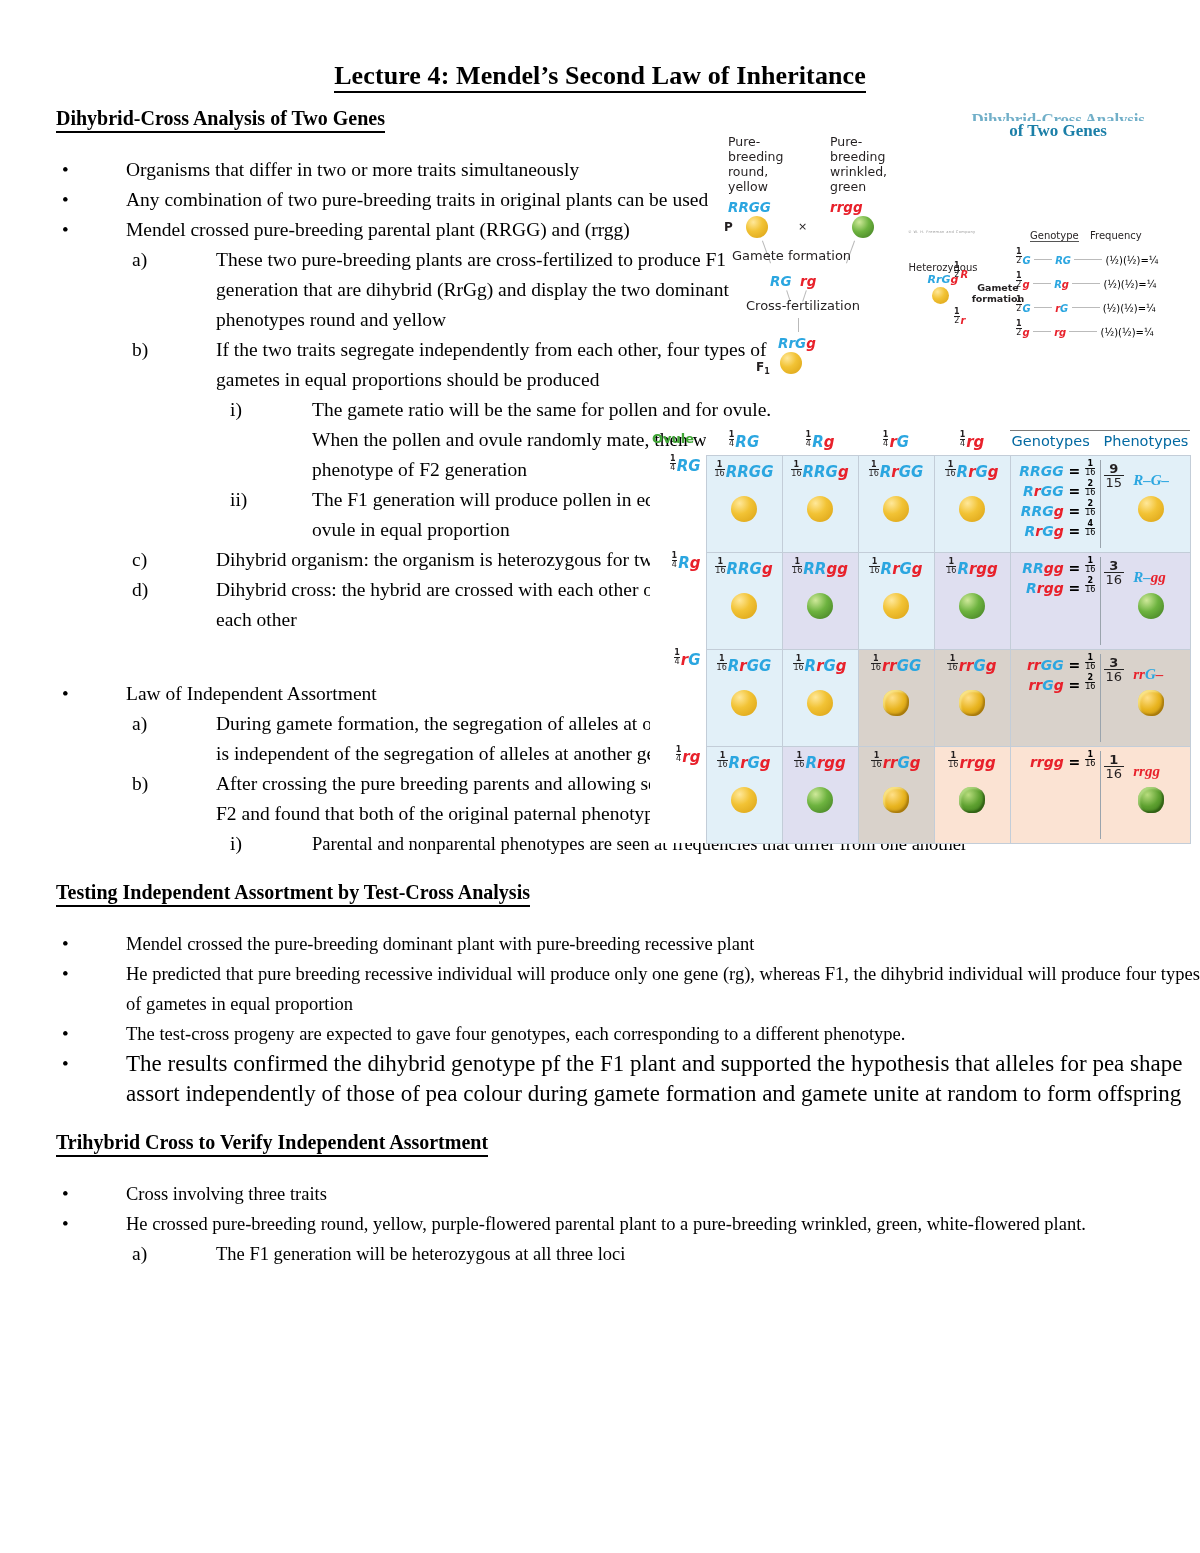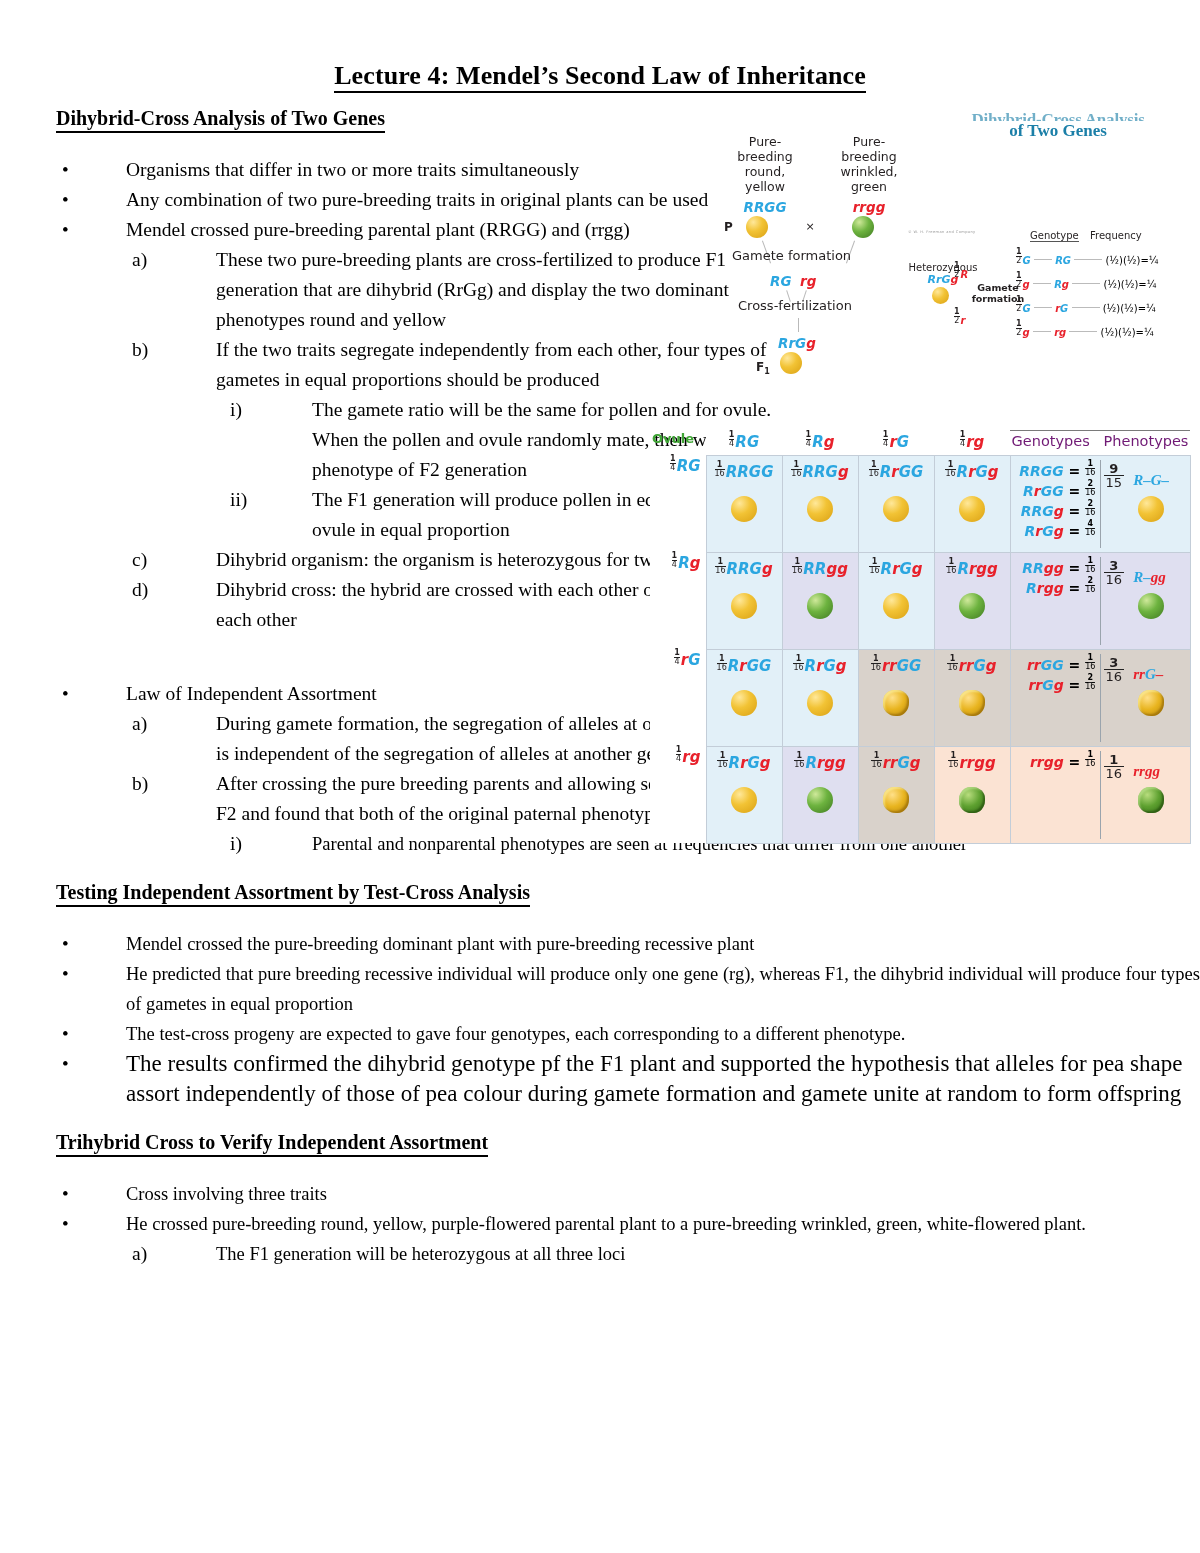--- a/index.html
+++ b/index.html
@@ -124,21 +124,21 @@
   }
   .fig-title .clip {
     display: block;
     height: 11px;
     overflow: hidden;
     opacity: 0.62;
     letter-spacing: -0.2px;
   }
   .p-label {
     position: absolute;
-    text-align: center;
+    text-align: left;
     font-size: 12.5px;
     line-height: 15px;
     color: #231f20;
   }
   .allele { font-weight: bold; font-style: italic; font-size: 13.5px; }
   .blue { color: #2ba6e0; }
   .red  { color: #e8212b; }
 
   .pea {
     position: absolute;
@@ -236,21 +236,21 @@
     font-weight: bold;
     font-style: italic;
     font-size: 15px;
     color: #231f20;
     background: #fff;
   }
   .col-h { text-align: center; padding-bottom: 4px !important; }
   .row-h { text-align: right; padding-right: 5px !important; white-space: nowrap; }
   .gp-h {
     font-size: 14.5px;
-    color: #701a75;
+    color: #0369a1;
     text-align: center;
     font-weight: normal;
     border-top: 1.5px solid #7a7a7a;
     padding: 2px 0 4px 0 !important;
   }
   .cell {
     border: 1px solid #c3cdd8;
     height: 96px;
     text-align: center;
     position: relative;
@@ -499,21 +499,21 @@
   <div class="connector" style="left:128px; top:128px; width:1px; height:24px; transform:rotate(20deg);"></div>
 
   <div class="step-label" style="left:10px; top:136px;">Gamete formation</div>
 
   <div class="p-label allele blue" style="left:48px; top:162px;">RG</div>
   <div class="p-label allele red" style="left:78px; top:162px;">rg</div>
 
   <div class="connector" style="left:66px; top:178px; width:1px; height:12px; transform:rotate(-18deg);"></div>
   <div class="connector" style="left:82px; top:178px; width:1px; height:12px; transform:rotate(18deg);"></div>
 
-  <div class="step-label" style="left:16px; top:186px;">Cross-fertilization</div>
+  <div class="step-label" style="left:24px; top:186px;">Cross-fertilization</div>
 
   <div class="connector" style="left:76px; top:206px; width:1px; height:14px;"></div>
 
   <div class="p-label allele blue" style="left:56px; top:224px;"><span class="blue">Rr</span><span class="blue">G</span><span class="red">g</span></div>
   <div class="gen-label" style="left:34px; top:248px;">F<sub style="font-size:8px;">1</sub></div>
   <div class="pea round-y" style="left:58px; top:240px;"></div>
 
   <div id="freq-block">
     <div class="het">
       <div>Heterozygous</div>

